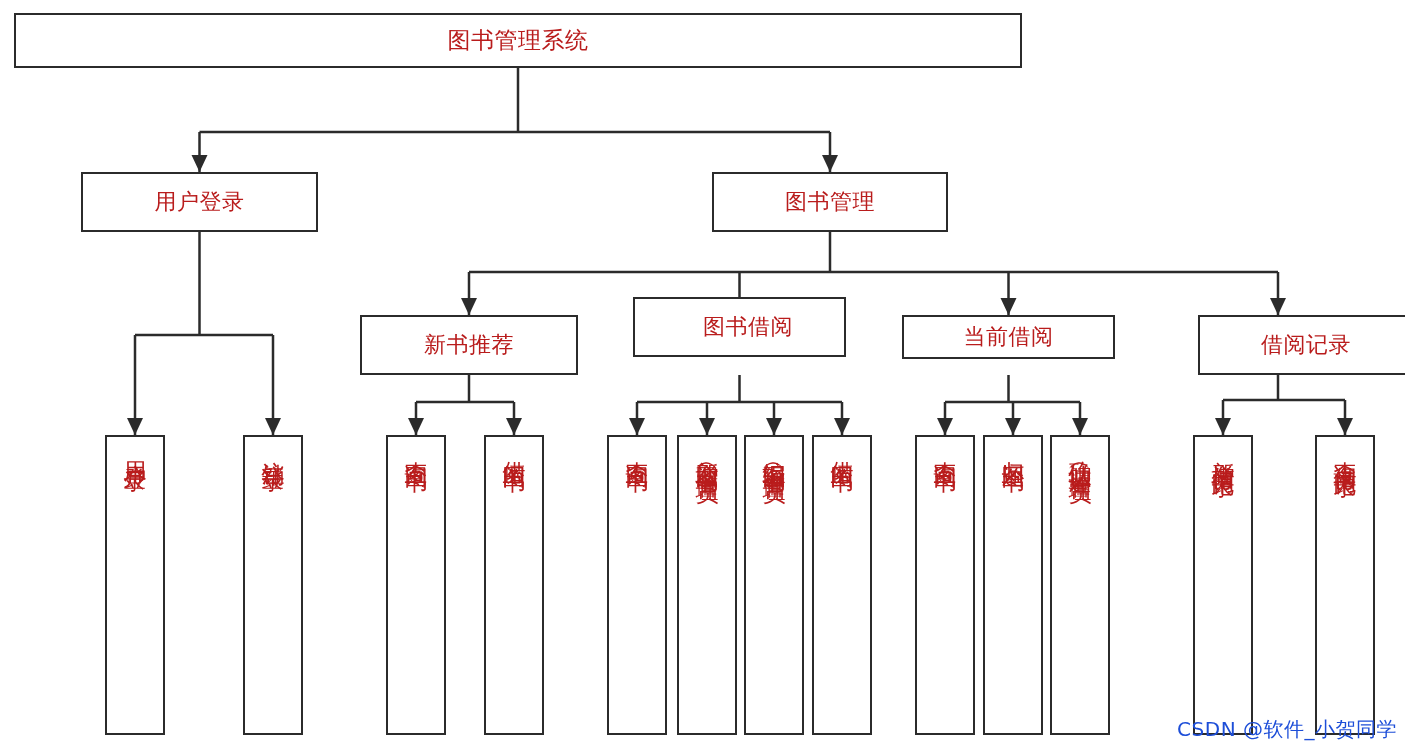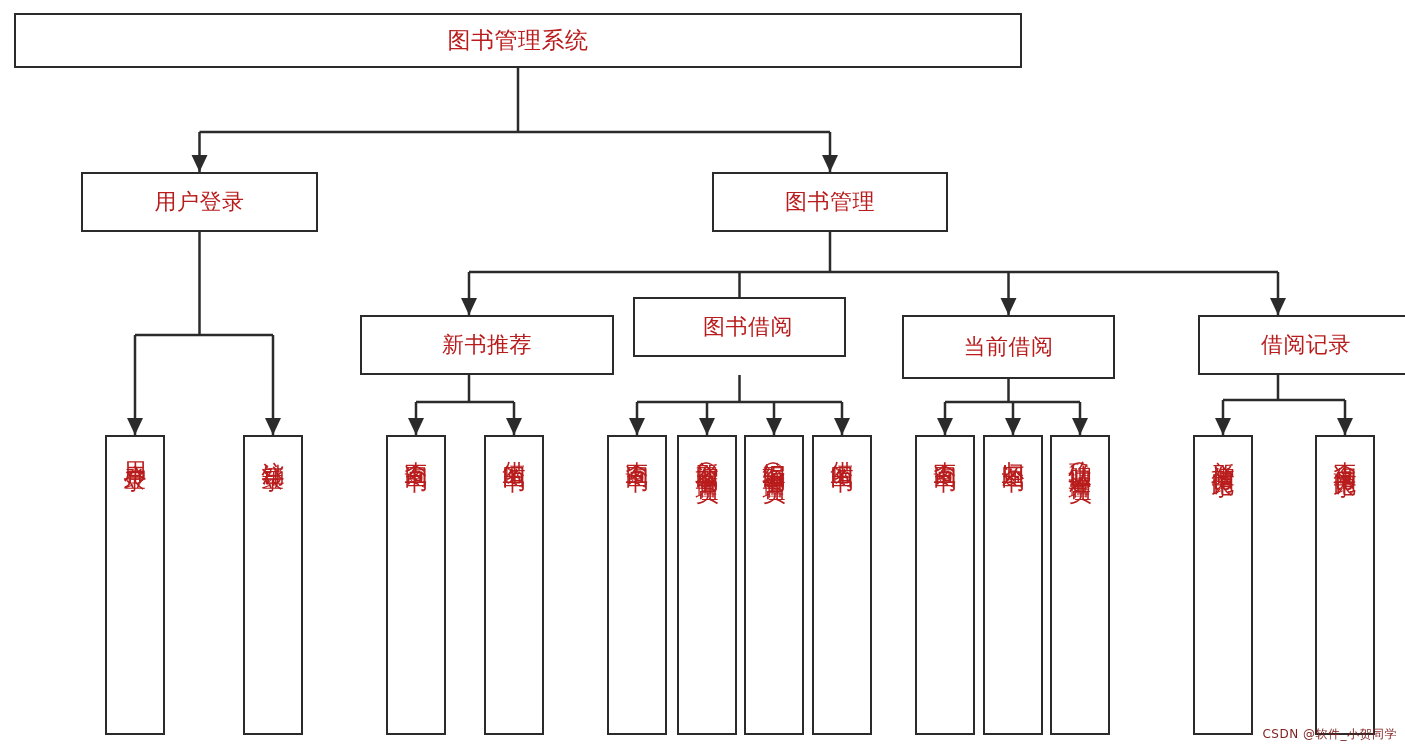--- a/index.html
+++ b/index.html
@@ -68,22 +68,22 @@
     fill: none;
     stroke-linecap: butt;
   }
   .arrow-head {
     fill: #2b2b2b;
   }
   #watermark {
     position: absolute;
     right: 8px;
     bottom: 4px;
-    font-size: 12px;
-    color: #7f1d1d;
+    font-size: 20px;
+    color: #1d4ed8;
     letter-spacing: 0.5px;
     white-space: nowrap;
     user-select: none;
   }
 </style>
 </head>
 <body>
 
 <div id="canvas">
   <svg id="wires" viewBox="0 0 1405 747" width="1405" height="747" aria-hidden="true">
@@ -143,27 +143,27 @@
   <div id="nodes-layer">
       <div class="node horiz root" style="left: 14px; top: 13px; width: 1008px; height: 55px;">
         <span class="node-label">图书管理系统</span>
       </div>
       <div class="node horiz" style="left: 81px; top: 172px; width: 237px; height: 60px;">
         <span class="node-label">用户登录</span>
       </div>
       <div class="node horiz" style="left: 712px; top: 172px; width: 236px; height: 60px;">
         <span class="node-label">图书管理</span>
       </div>
-      <div class="node horiz" style="left: 360px; top: 315px; width: 254px; height: 60px;">
+      <div class="node horiz" style="left: 360px; top: 315px; width: 218px; height: 60px;">
         <span class="node-label">新书推荐</span>
       </div>
       <div class="node horiz" style="left: 633px; top: 297px; width: 213px; height: 60px; padding-left: 17px;">
         <span class="node-label">图书借阅</span>
       </div>
-      <div class="node horiz" style="left: 902px; top: 315px; width: 213px; height: 64px;">
+      <div class="node horiz" style="left: 902px; top: 315px; width: 213px; height: 44px;">
         <span class="node-label">当前借阅</span>
       </div>
       <div class="node horiz" style="left: 1170px; top: 315px; width: 216px; height: 60px; margin-left: 28px;">
         <span class="node-label">借阅记录</span>
       </div>
       <div class="node vert" style="left: 105px; top: 435px; width: 60px; height: 300px;">
         <span class="node-label">用户登录</span>
       </div>
       <div class="node vert" style="left: 243px; top: 435px; width: 60px; height: 300px;">
         <span class="node-label">注销登录</span>

